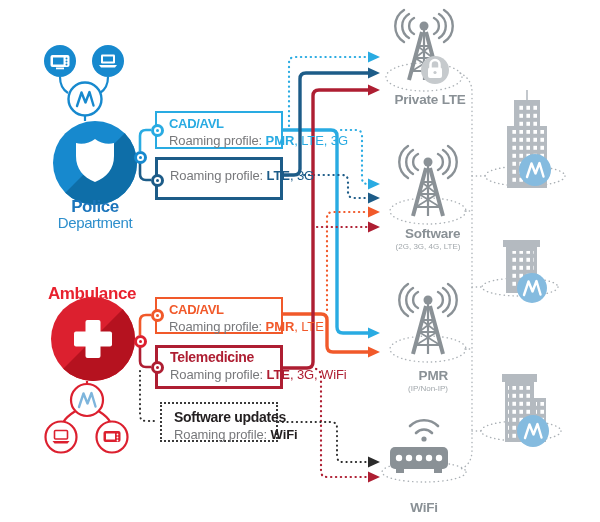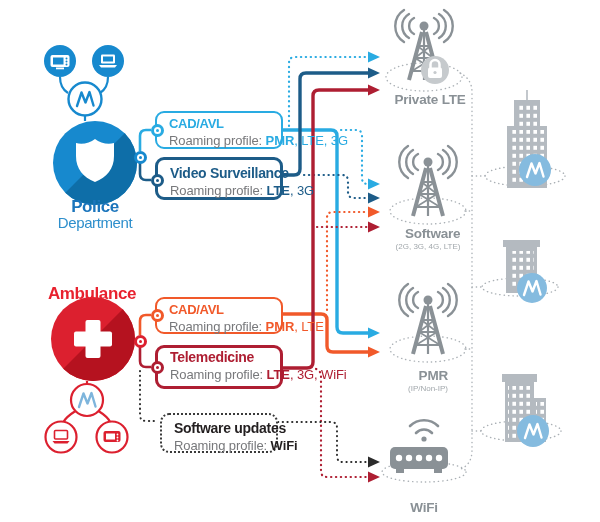--- a/index.html
+++ b/index.html
@@ -1,37 +1,37 @@
 <!DOCTYPE html>
 <html><head>
 <meta charset="utf-8">
 <style>
   html,body{margin:0;padding:0;background:#fff;}
   .stage{position:relative;width:600px;height:522px;background:#ffffff;overflow:hidden;
          font-family:"Liberation Sans",sans-serif;}
   .stage svg.wires{position:absolute;left:0;top:0;z-index:1;}
   
   .svc{position:absolute;left:155px;width:128px;box-sizing:border-box;background:#fff;
-       border-radius:9px;padding:4px 0 0 12px;z-index:2;}
+       border-radius:0;padding:4px 0 0 12px;z-index:2;}
   .svc .t{font-weight:bold;letter-spacing:-0.3px;line-height:1.05;white-space:nowrap;}
   .svc .p{font-size:13px;color:#77787B;white-space:nowrap;margin-top:2px;letter-spacing:-0.1px;}
   .svc .p b{font-weight:bold;}
   #box-pc{top:111px;height:38px;border:2.5px solid #29ABE2;}
   #box-pc .t{font-size:13px;color:#29ABE2;}
   #box-pc .net{color:#29ABE2;}
   #box-vs{top:157px;height:43px;border:3px solid #1D5C88;padding-top:6px;}
   #box-vs .t{font-size:14px;color:#1D5C88;}
   #box-vs .net{color:#1D5C88;}
   #box-ac{top:297px;height:37px;border:2.5px solid #F1592A;}
   #box-ac .t{font-size:13px;color:#F1592A;}
   #box-ac .net{color:#F1592A;}
   #box-tm{top:345px;height:44px;border:3px solid #AE1E32;padding-top:2px;}
   #box-tm .t{font-size:14px;color:#AE1E32;}
   #box-tm .net{color:#AE1E32;}
-  #box-su{top:413px;height:40px;left:160px;width:118px;border:2px dotted #3a3a3a;padding-top:6px;text-align:center;}
+  #box-su{top:402px;height:40px;left:160px;width:118px;border:2px dotted #3a3a3a;padding-top:6px;text-align:center;}
   #box-su .t{font-size:14px;color:#231F20;}
   #box-su .net{color:#231F20;}
   
   .dot{position:absolute;width:7px;height:7px;border-radius:50%;background:#fff;z-index:3;}
   .dot::after{content:"";position:absolute;left:2px;top:2px;width:3px;height:3px;border-radius:50%;}
   .dot.lb{border:3px solid #29ABE2;} .dot.lb::after{background:#29ABE2;}
   .dot.db{border:3px solid #1D5C88;} .dot.db::after{background:#1D5C88;}
   .dot.or{border:3px solid #F1592A;} .dot.or::after{background:#F1592A;}
   .dot.dr{border:3px solid #AE1E32;} .dot.dr::after{background:#AE1E32;}
   .dot.pb{border:3px solid #1789CE;} .dot.pb::after{background:#1789CE;}
@@ -235,21 +235,20 @@
       <circle cx="533" cy="431" r="16" fill="#85BBDF"></circle>
       <use href="#mpath" x="533" y="431" stroke="#fff"></use>
     </g>
   </svg>
 
   <div class="svc" id="box-pc">
     <div class="t">CAD/AVL</div>
     <div class="p"><span>Roaming profile: </span><b class="net">PMR</b><span class="net">, LTE, 3G</span></div>
   </div>
   <div class="svc" id="box-vs">
-    <div class="t">Video Surveillance</div>
     <div class="p"><span>Roaming profile: </span><b class="net">LTE</b><span class="net">, 3G</span></div>
   </div>
   <div class="svc" id="box-ac">
     <div class="t">CAD/AVL</div>
     <div class="p"><span>Roaming profile: </span><b class="net">PMR</b><span class="net">, LTE</span></div>
   </div>
   <div class="svc" id="box-tm">
     <div class="t">Telemedicine</div>
     <div class="p"><span>Roaming profile: </span><b class="net">LTE</b><span class="net">, 3G, WiFi</span></div>
   </div>

